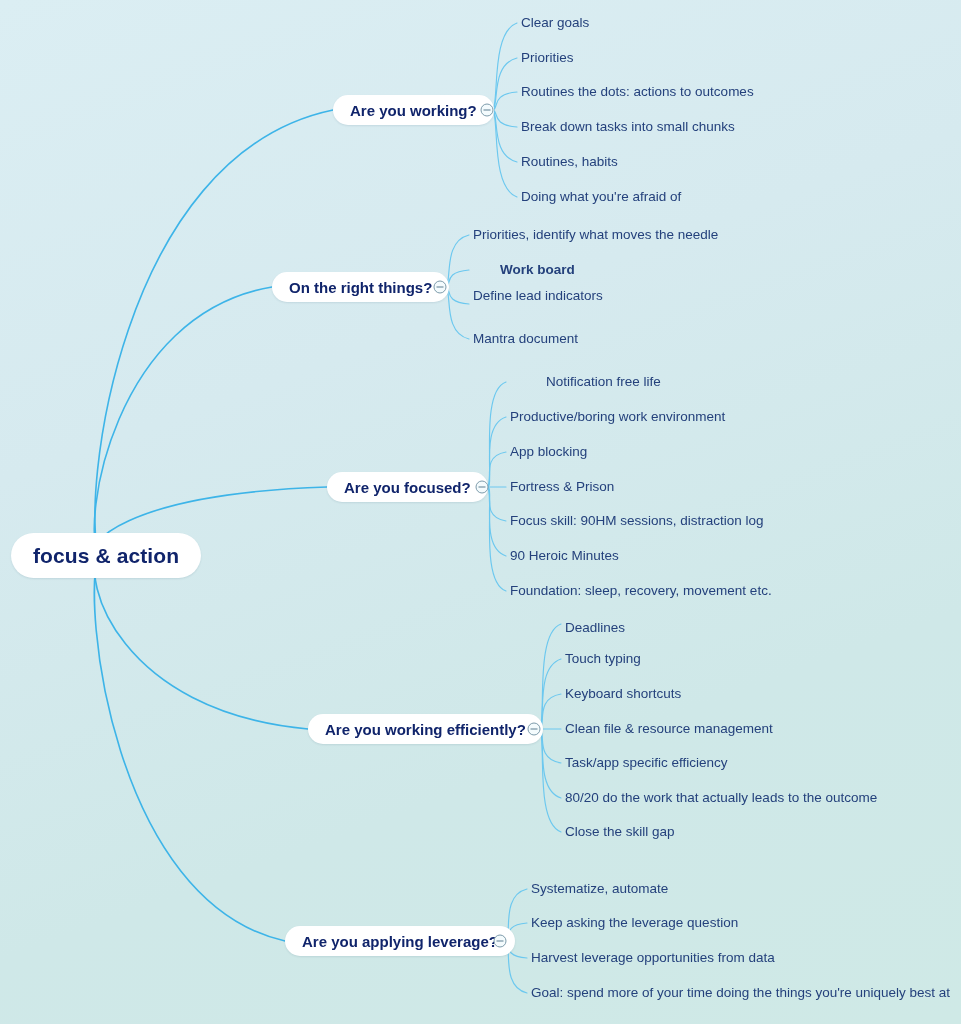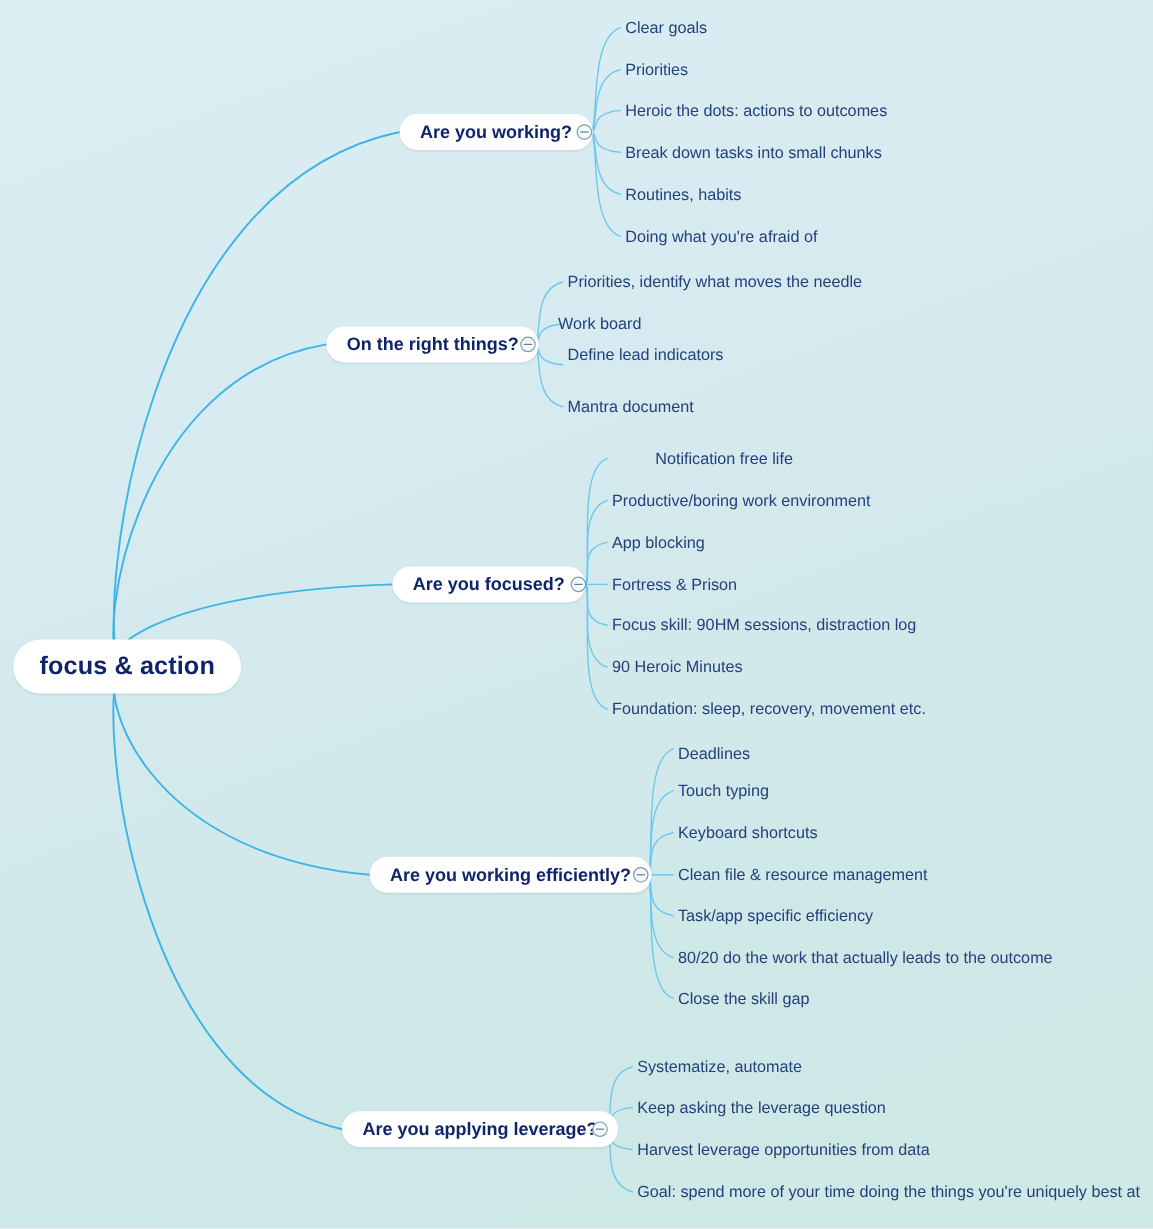--- a/index.html
+++ b/index.html
@@ -116,30 +116,30 @@
       <path d="M 506 941 C 512 947.24, 501 986.708, 527 993" fill="none" stroke="#6cc8ef" stroke-width="1.15" stroke-linecap="round"></path>
     </svg>
 
   <div id="nodes-layer">
       <div class="node branch" style="left: 333px; top: 95px; min-width: 148px;">
         <span>Are you working?</span>
       </div>
       <div class="toggle" style="left: 487px; top: 110px;"></div>
       <div class="leaf" style="left: 521px; top: 23px;">Clear goals</div>
       <div class="leaf" style="left: 521px; top: 58px;">Priorities</div>
-      <div class="leaf" style="left: 521px; top: 92px;">Heroic the dots: actions to outcomes</div>
+      <div class="leaf" style="left: 521px; top: 92px;">Routines the dots: actions to outcomes</div>
       <div class="leaf" style="left: 521px; top: 127px;">Break down tasks into small chunks</div>
       <div class="leaf" style="left: 521px; top: 162px;">Routines, habits</div>
       <div class="leaf" style="left: 521px; top: 197px;">Doing what you're afraid of</div>
       <div class="node branch" style="left: 272px; top: 272px; min-width: 162px;">
         <span>On the right things?</span>
       </div>
       <div class="toggle" style="left: 440px; top: 287px;"></div>
       <div class="leaf" style="left: 473px; top: 235px;">Priorities, identify what moves the needle</div>
-      <div class="leaf" style="left: 465px; top: 270px;">Work board</div>
+      <div class="leaf" style="left: 500px; top: 270px; font-weight: bold;">Work board</div>
       <div class="leaf" style="left: 473px; top: 296px;">Define lead indicators</div>
       <div class="leaf" style="left: 473px; top: 339px;">Mantra document</div>
       <div class="node branch" style="left: 327px; top: 472px; min-width: 145px;">
         <span>Are you focused?</span>
       </div>
       <div class="toggle" style="left: 482px; top: 487px;"></div>
       <div class="leaf" style="left: 510px; top: 382px; margin-left: 36px;">Notification free life</div>
       <div class="leaf" style="left: 510px; top: 417px;">Productive/boring work environment</div>
       <div class="leaf" style="left: 510px; top: 452px;">App blocking</div>
       <div class="leaf" style="left: 510px; top: 487px;">Fortress &amp; Prison</div>

